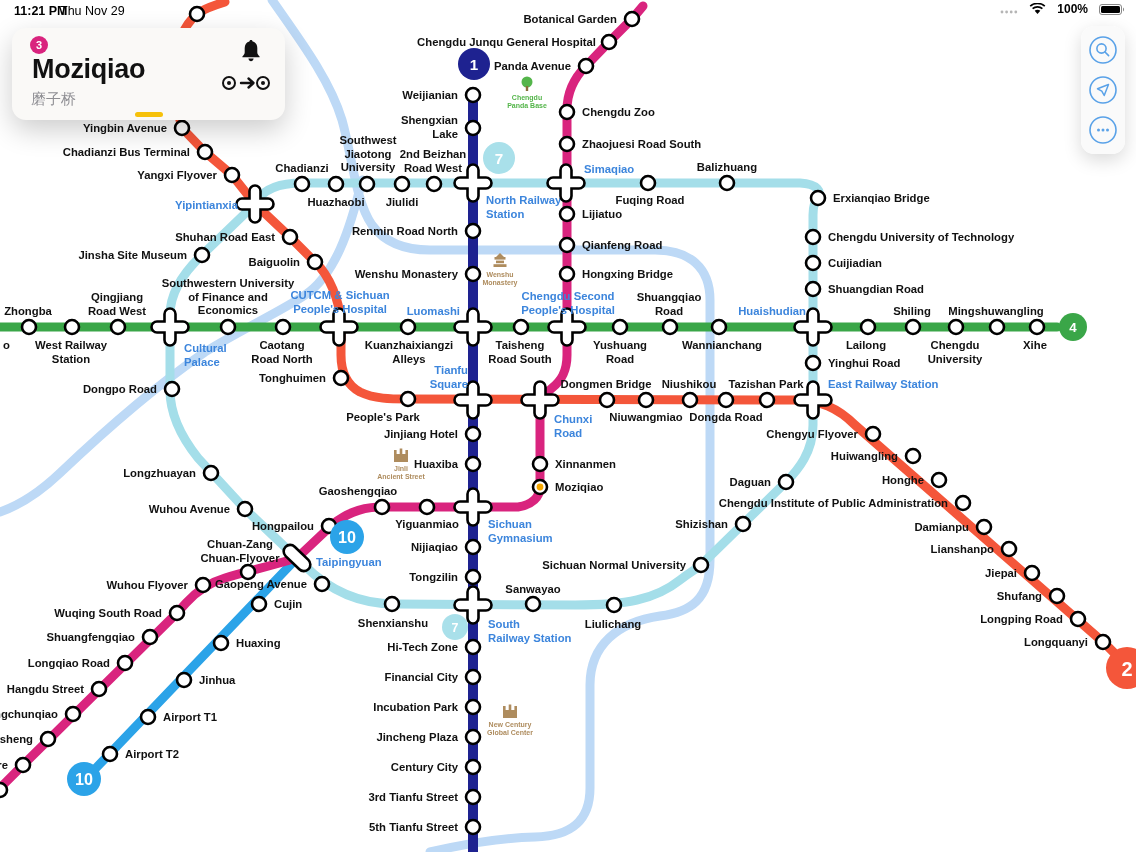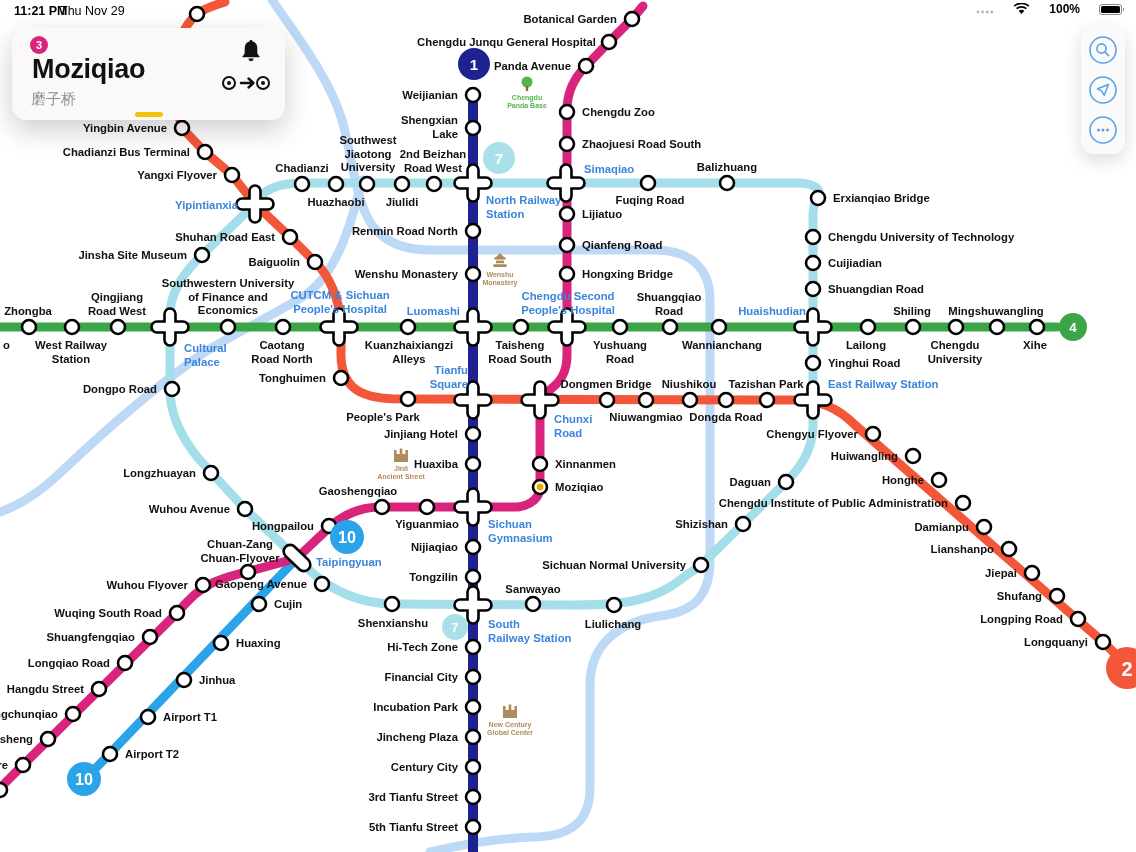--- a/index.html
+++ b/index.html
@@ -3,21 +3,21 @@
 <meta charset="utf-8">
 <style>
   html,body{margin:0;padding:0;background:#fff;}
   body{width:1136px;height:852px;position:relative;overflow:hidden;
        font-family:"Liberation Sans",sans-serif;-webkit-font-smoothing:antialiased;}
   #map{position:absolute;left:0;top:0;}
   
   .statusbar{position:absolute;left:0;top:0;width:1136px;height:22px;z-index:30;pointer-events:none;text-align:right;}
   .sb-time{position:absolute;left:14px;top:4px;font-size:12.5px;font-weight:700;color:#000;}
   .sb-date{position:absolute;left:60px;top:4px;font-size:12.5px;font-weight:400;color:#000;}
-  .sb-right{position:absolute;right:10px;top:2px;display:flex;align-items:center;gap:19px;}
+  .sb-right{position:absolute;right:10px;top:2px;display:flex;align-items:center;gap:11px;}
   .sb-batt-label{font-size:12px;font-weight:600;color:#000;}
   
   .card{position:absolute;left:12px;top:28px;width:273px;height:92px;background:#faf9f7;
         border-radius:14px;box-shadow:0 10px 28px rgba(0,0,0,.20);z-index:40;}
   .card-badge{position:absolute;left:18px;top:8px;width:18px;height:18px;border-radius:50%;
         color:#fff;font-size:11px;font-weight:700;text-align:center;line-height:18px;}
   .card-title{position:absolute;left:20px;top:26px;font-size:27px;font-weight:700;color:#111;letter-spacing:-.3px;}
   .card-sub{position:absolute;left:19px;top:62px;font-size:15px;color:#8e8e93;}
   .card-bell{position:absolute;right:22px;top:10px;}
   .card-route{position:absolute;right:12px;top:44px;}

